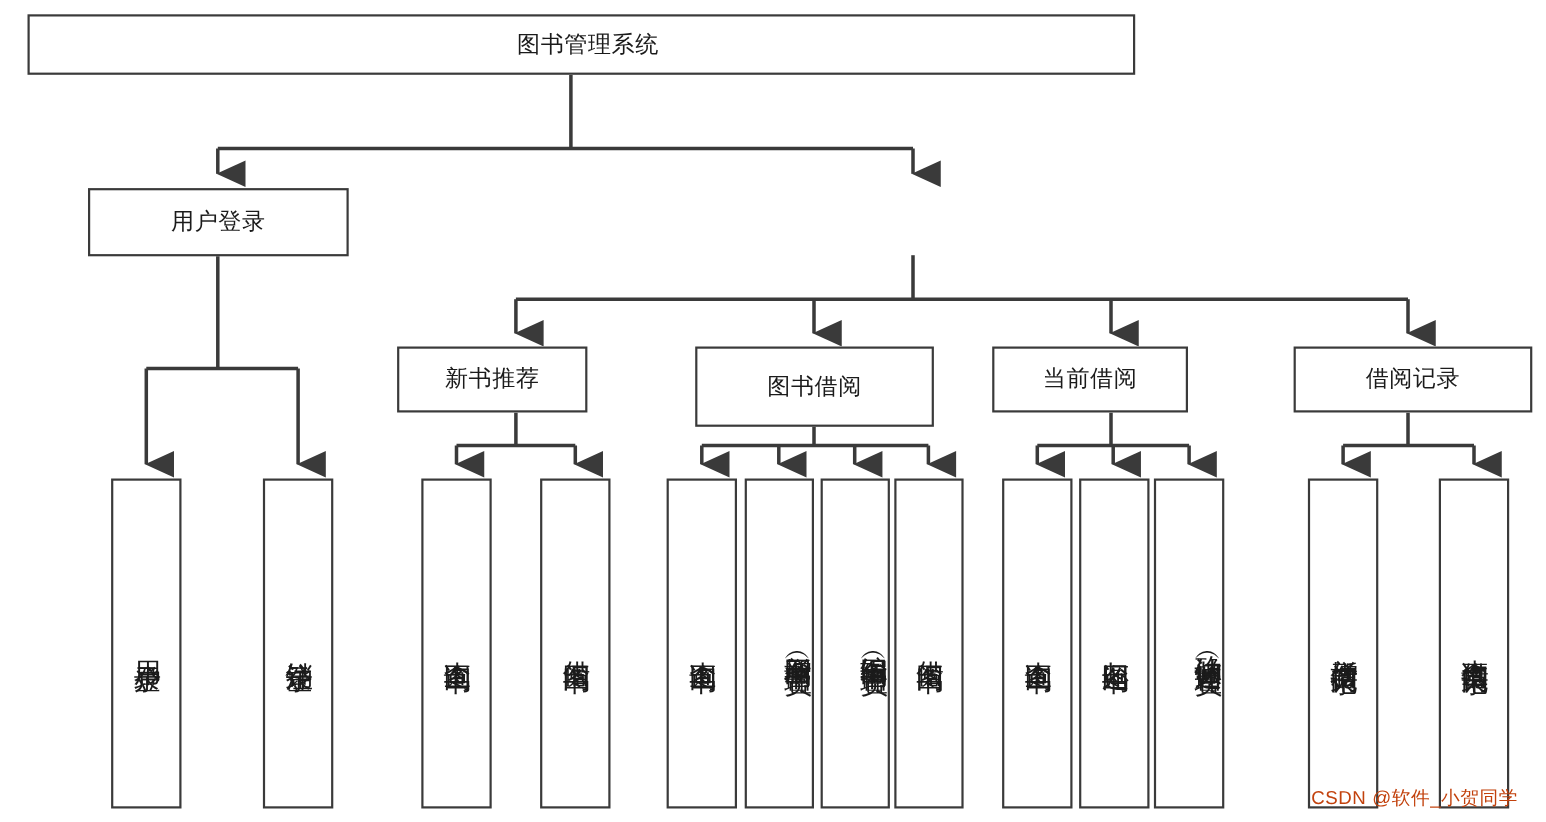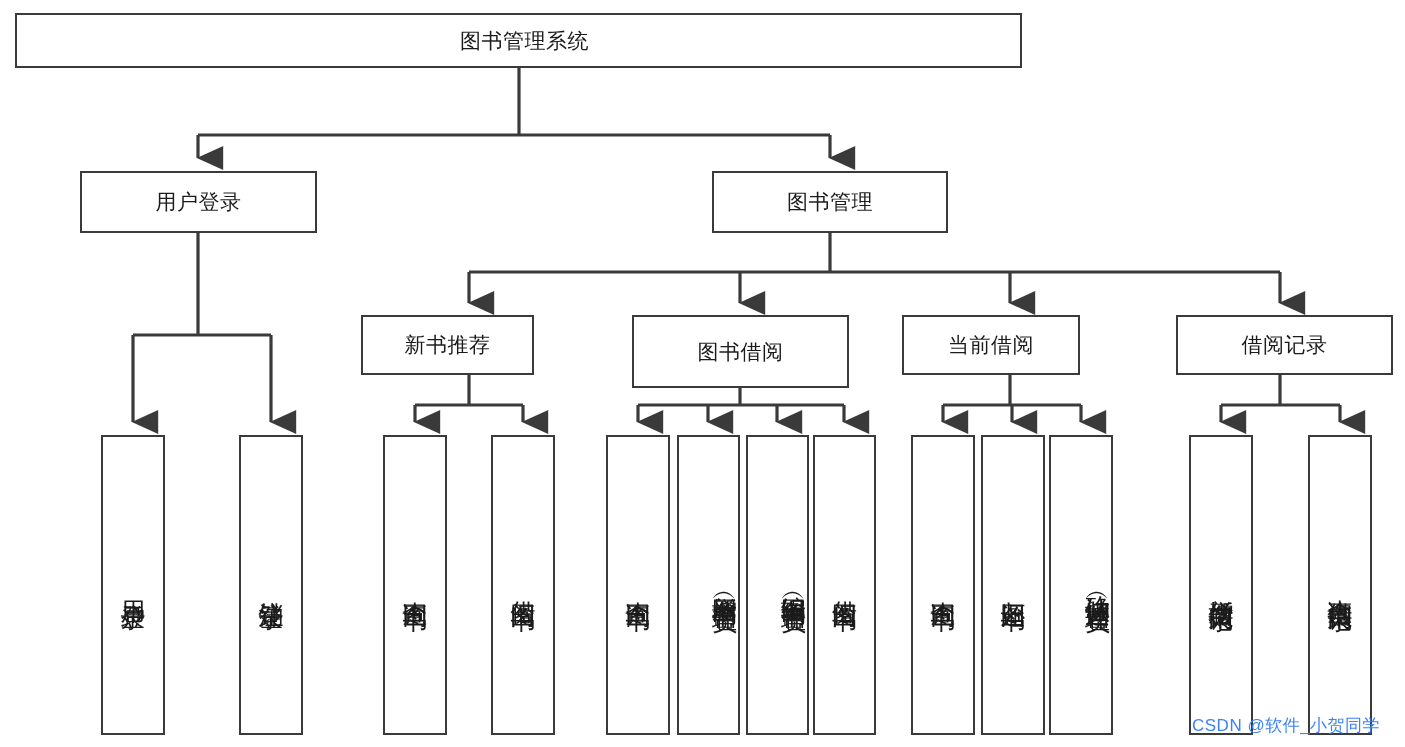--- a/index.html
+++ b/index.html
@@ -49,21 +49,21 @@
     padding-bottom: 6px;
     align-items: flex-start;
     justify-content: center;
     letter-spacing: 2px;
   }
   .node.vert.tall {
     align-items: center;
   }
   .watermark {
     position: absolute;
-    color: #3b82f6;
+    color: #c2410c;
     font-size: 17px;
     letter-spacing: 0.5px;
     white-space: nowrap;
     user-select: none;
   }
 </style>
 </head>
 <body>
 
 <div id="canvas">
@@ -112,24 +112,23 @@
       <path d="M 1081 405 L 1081 422" marker-end="url(#arrow)"></path>
 
       <path d="M 1280 375 L 1280 405"></path>
       <path d="M 1221 405 L 1340 405"></path>
       <path d="M 1221 405 L 1221 422" marker-end="url(#arrow)"></path>
       <path d="M 1340 405 L 1340 422" marker-end="url(#arrow)"></path>
 
     </g>
   </svg>
 
-  <div class="node horiz" style="left:15px; top:13px; width:1007px; height:55px;padding-left:12px;">图书管理系统</div>
+  <div class="node horiz" style="left:25px; top:13px; width:1007px; height:55px;padding-left:12px;">图书管理系统</div>
 
   <div class="node horiz" style="left:80px; top:171px; width:237px; height:62px;">用户登录</div>
-  <div class="node horiz" style="left:712px; top:171px; width:236px; height:62px;">图书管理</div>
 
   <div class="node horiz" style="left:361px; top:315px; width:173px; height:60px;">新书推荐</div>
   <div class="node horiz" style="left:632px; top:315px; width:217px; height:73px;">图书借阅</div>
   <div class="node horiz" style="left:902px; top:315px; width:178px; height:60px;">当前借阅</div>
   <div class="node horiz" style="left:1176px; top:315px; width:217px; height:60px;">借阅记录</div>
 
   <div class="node vert tall" style="left:101px; top:435px; width:64px; height:300px;">用户登录</div>
   <div class="node vert tall" style="left:239px; top:435px; width:64px; height:300px;">注销登录</div>
 
   <div class="node vert tall" style="left:383px; top:435px; width:64px; height:300px;">查询图书</div>

